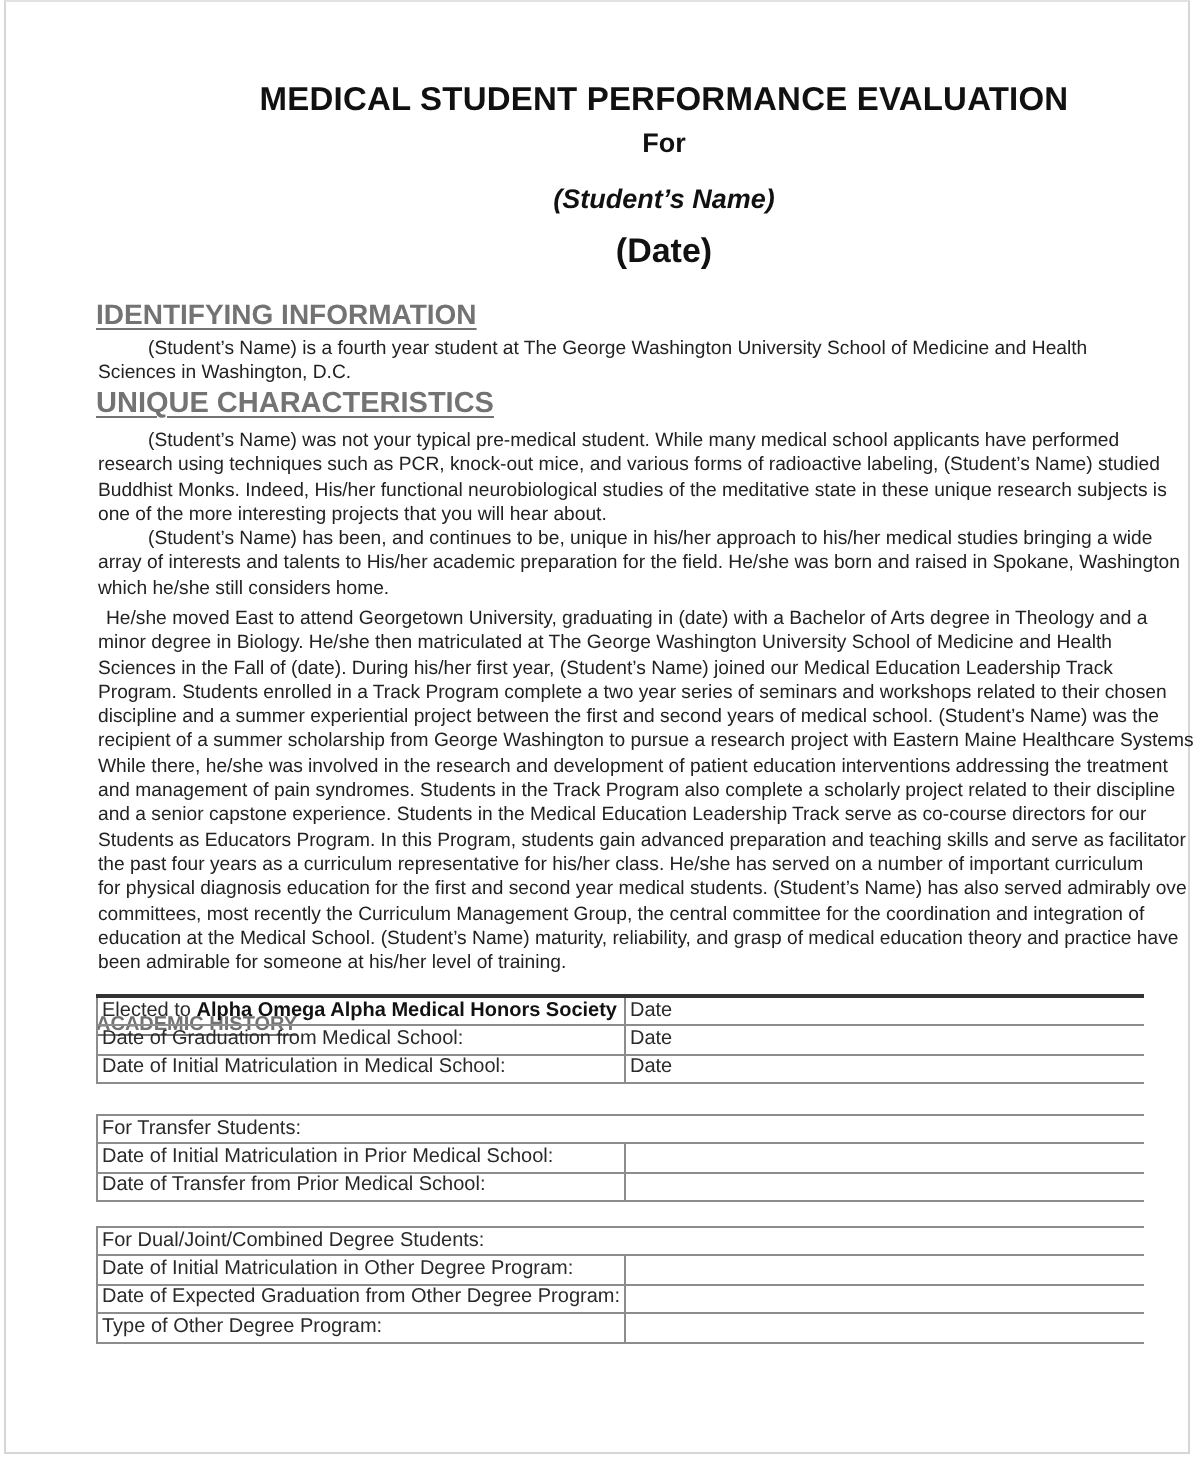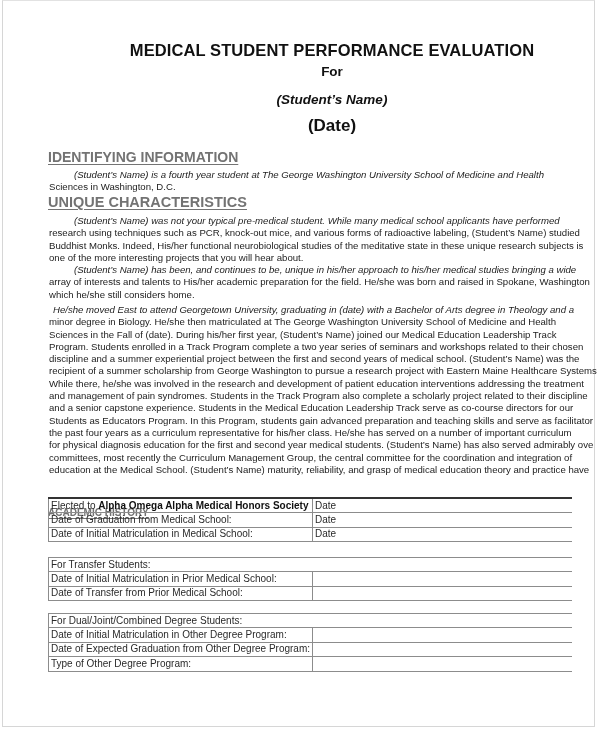--- a/index.html
+++ b/index.html
@@ -6,22 +6,22 @@
   body { width: 600px; height: 730px; position: relative; overflow: hidden; font-family: "Liberation Sans", sans-serif; color: #1a1a1a; }
   .page { position: absolute; left: 2px; top: 0; width: 593px; height: 727px; border: 1px solid #d6d6d6; border-top: 1px solid #e2e2e2; box-sizing: border-box; background: #fff; }
   .center { position: absolute; left: 0; width: 600px; text-align: center; font-weight: bold; color: #111; padding-left: 32px; }
   .title { top: 41px; font-size: 16.5px; letter-spacing: 0.1px; }
   .for { top: 64px; font-size: 13.5px; }
   .name { top: 92px; font-size: 13.5px; font-style: italic; }
   .date { top: 116px; font-size: 17px; }
   .heading { position: absolute; left: 48px; font-weight: bold; font-size: 14px; text-decoration: underline; text-underline-offset: 2px; text-decoration-thickness: 1px; color: #737373; white-space: nowrap; }
   .para { position: absolute; left: 49px; width: 525px; font-size: 9.6px; line-height: 12.3px; color: #222; white-space: nowrap; }
   .para .ln { display: block; }
-  .para .ind { padding-left: 25px; font-style: italic; }
-  .para .ind2 { padding-left: 4px; font-style: italic; }
+  .para .ind { padding-left: 25px; }
+  .para .ind2 { padding-left: 4px; }
   table.grid { position: absolute; left: 48px; width: 524px; border-collapse: collapse; font-size: 10px; color: #2a2a2a; }
   table.grid td { height: 13.4px; padding: 0 0 0 2px; border-bottom: 1px solid #8c8c8c; line-height: 12px; vertical-align: middle; white-space: nowrap; }
   table.grid td.c1 { width: 261px; border-left: 1px solid #8c8c8c; border-right: 1px solid #8c8c8c; }
   table.grid td.full { border-left: 1px solid #8c8c8c; }
   table.grid tr:first-child td { border-top: 1px solid #8c8c8c; }
   table.t1 tr:first-child td { border-top: 2px solid #333; }
   b { color: #111; }
 </style>
 </head>
 <body>
@@ -59,20 +59,21 @@
   <span class="ln">discipline and a summer experiential project between the first and second years of medical school.  (Student’s Name) was the</span>
   <span class="ln">recipient of a summer scholarship from George Washington to pursue a research project with Eastern Maine Healthcare Systems</span>
   <span class="ln">While there, he/she was involved in the research and development of patient education interventions addressing the treatment</span>
   <span class="ln">and management of pain syndromes.  Students in the Track Program also complete a scholarly project related to their discipline</span>
   <span class="ln">and a senior capstone experience.  Students in the Medical Education Leadership Track serve as co-course directors for our</span>
   <span class="ln">Students as Educators Program.  In this Program, students gain advanced preparation and teaching skills and serve as facilitator</span>
   <span class="ln">the past four years as a curriculum representative for his/her class.  He/she has served on a number of important curriculum</span>
   <span class="ln">for physical diagnosis education for the first and second year medical students.  (Student’s Name) has also served admirably ove</span>
   <span class="ln">committees, most recently the Curriculum Management Group, the central committee for the coordination and integration of</span>
   <span class="ln">education at the Medical School.  (Student’s Name) maturity, reliability, and grasp of medical education theory and practice have</span>
+  <span class="ln">been admirable for someone at his/her level of training.</span>
 </div>
 
 <div class="heading" style="top:507px; font-size:10px;">ACADEMIC HISTORY</div>
 
 <table class="grid t1" style="top:497px;">
   <tbody>
       <tr>
     <td class="c1"><span>Elected to </span><b>Alpha Omega Alpha Medical Honors Society</b></td>
     <td>Date</td>
   </tr>

